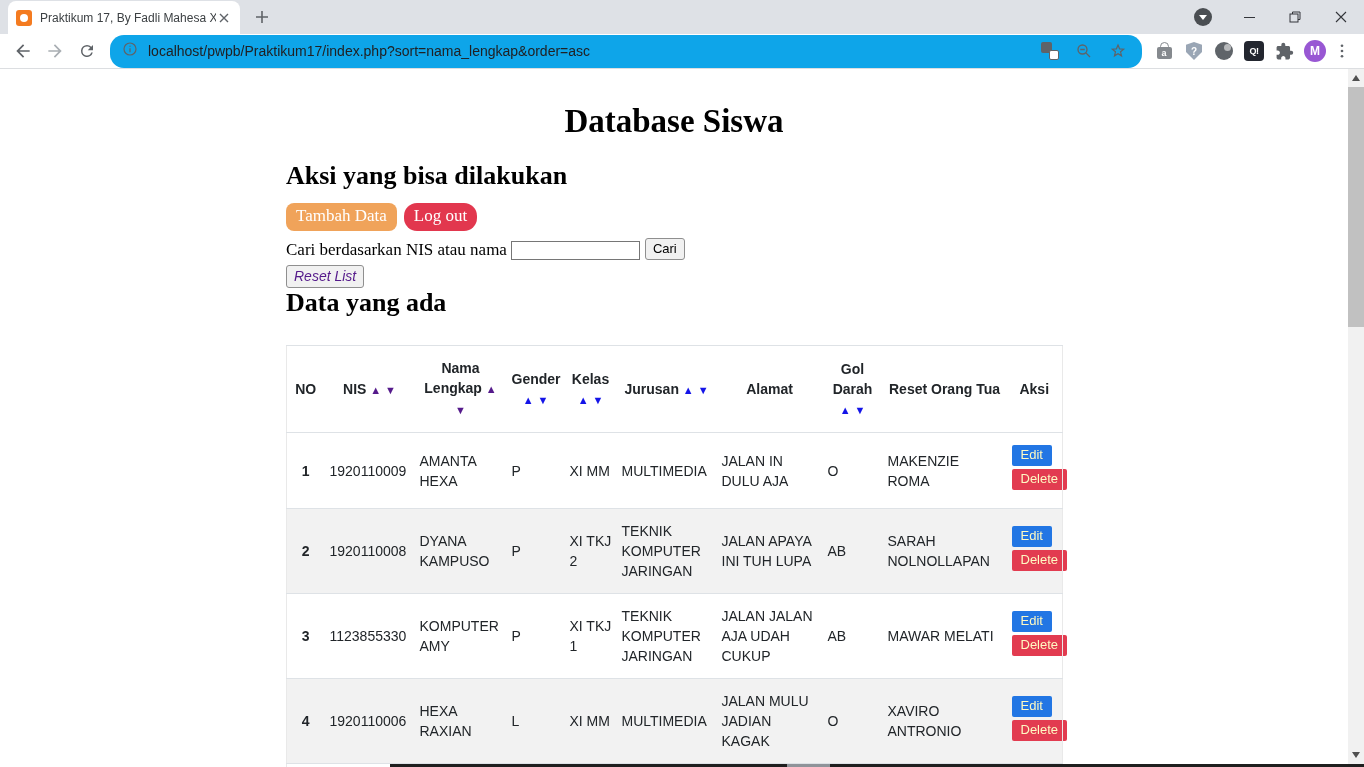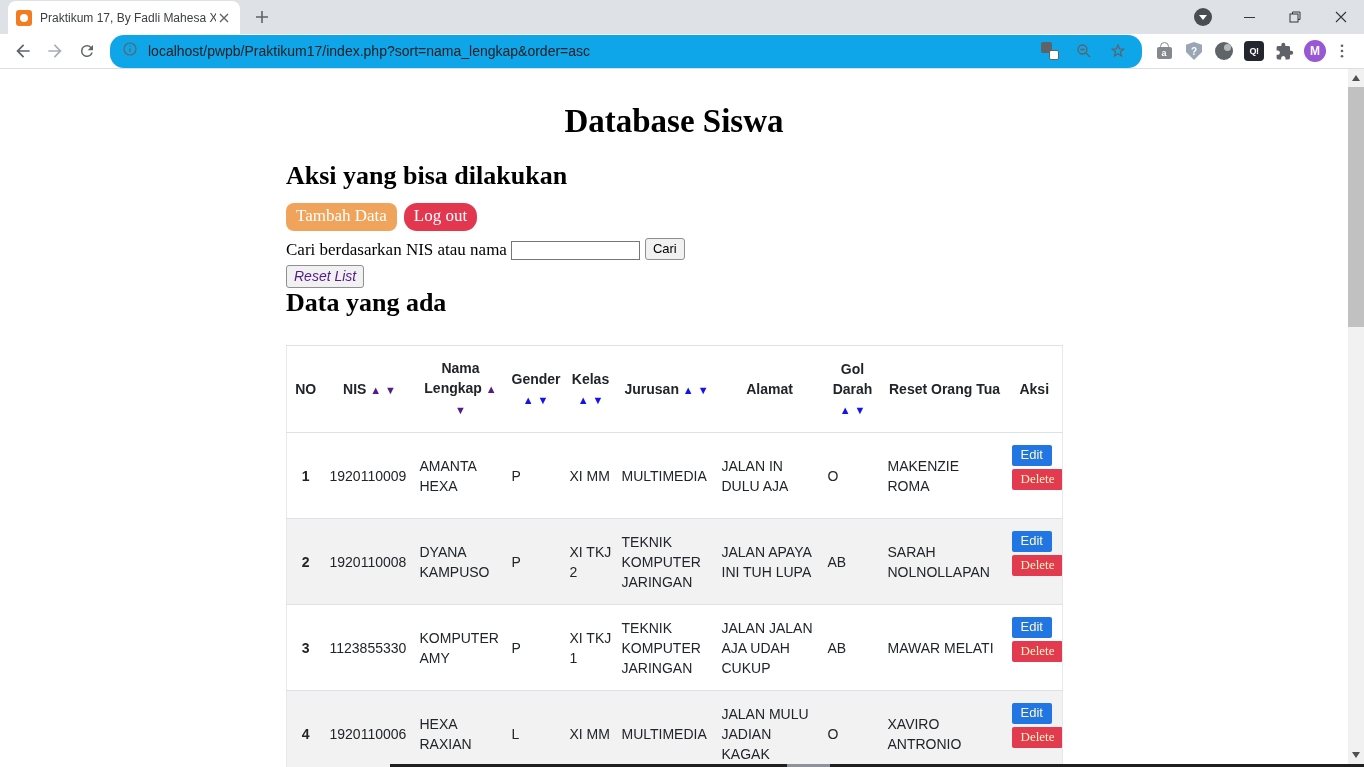--- a/index.html
+++ b/index.html
@@ -90,21 +90,21 @@
   th, td { border-top:1px solid #DEE2E6; padding:12px 5px; line-height:20px; vertical-align:middle; }
   thead th { text-align:center; font-weight:bold; }
   tbody th { text-align:center; font-weight:bold; }
   tbody td { text-align:left; }
   tbody tr:nth-child(even) { background:var(--stripe); }
   .th-nama_orang_tua { white-space:nowrap; }
   .sort-arrow { font-size:11px; text-decoration:none; color:var(--link_blue); cursor:pointer; }
   .sort-arrow.visited { color:var(--visited_purple); }
   .pill { display:block; width:max-content; color:#fef9c3; border-radius:2px; padding:1px 9px 3px;
           font-size:13px; line-height:17px; cursor:pointer; text-decoration:none; margin-bottom:3px; }
-  .pill:last-child { margin-bottom:16px;font-family:Liberation Serif, serif; }
+  .pill:last-child { margin-bottom:6px; }
   .pill-edit { background:var(--edit_bg); }
   .pill-delete { background:var(--delete_bg); }
 
   
   .v-scrollbar { position:absolute; top:0; right:0; width:16px; height:698px; background:#F1F1F1; }
   .sb-arrow { width:0; height:0; margin:0 auto; }
   .sb-arrow.up { margin-top:6px; border-left:4px solid transparent; border-right:4px solid transparent;
                  border-bottom:6px solid #505050; }
   .sb-arrow.down { position:absolute; bottom:9px; left:4px; border-left:4px solid transparent;
                    border-right:4px solid transparent; border-top:6px solid #505050; }

